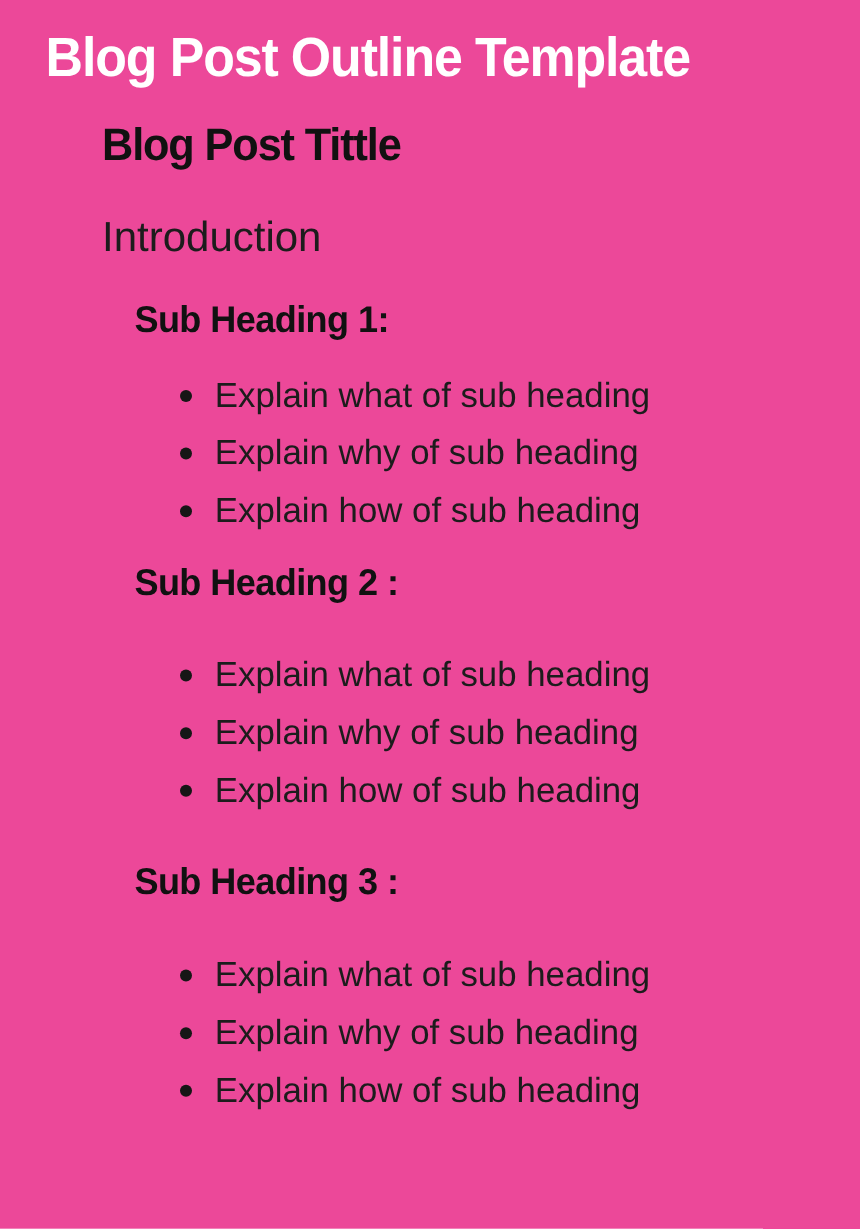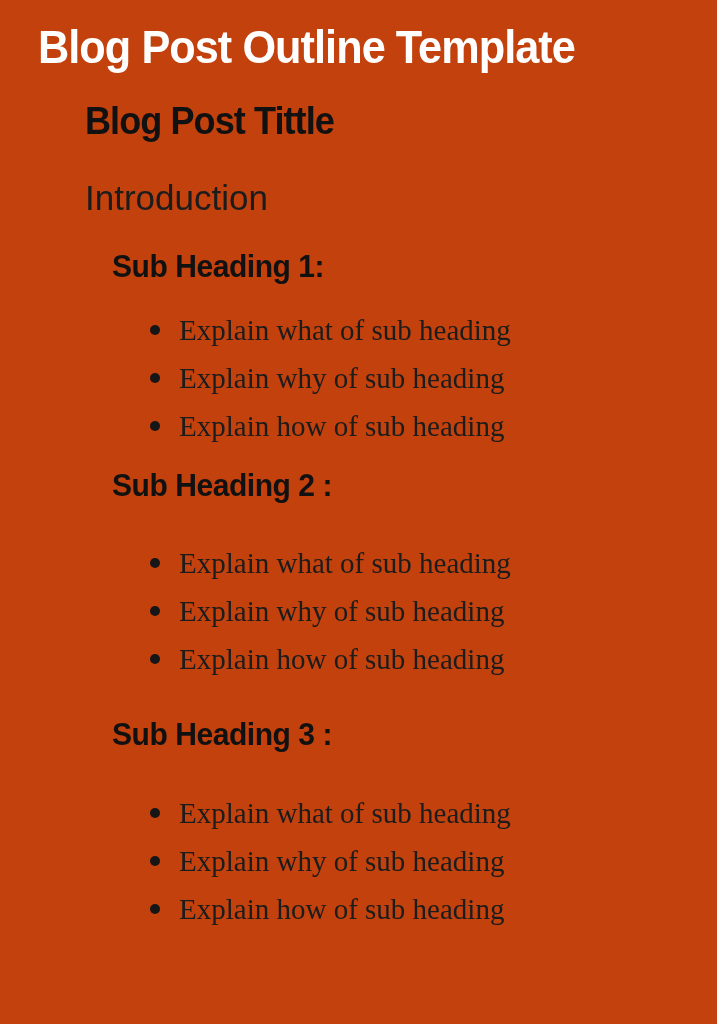--- a/index.html
+++ b/index.html
@@ -5,21 +5,21 @@
   * { margin: 0; padding: 0; box-sizing: border-box; }
   html, body { width: 717px; height: 1024px; }
   body {
     font-family: "Liberation Sans", "DejaVu Sans", sans-serif;
     overflow: hidden;
   }
   .poster {
     position: relative;
     width: 717px;
     height: 1024px;
-    background: #c2410c;
+    background: #ec4899;
   }
   .page-title {
     position: absolute;
     left: 38px;
     top: 20px;
     font-size: 46px;
     font-weight: 700;
     color: #ffffff;
     letter-spacing: -1px;
     transform: scaleX(0.94);
@@ -71,21 +71,20 @@
   .bl-2 { top: 539px; }
   .bl-3 { top: 789px; }
   .bullet-list li {
     position: relative;
     height: 48px;
     line-height: 48px;
     padding-left: 29px;
     font-size: 29px;
     color: #1c1c1c;
     white-space: nowrap;
-    font-family: Liberation Serif, serif;
   }
   .bullet-list li .dot {
     position: absolute;
     left: 0;
     top: 19px;
     width: 10px;
     height: 10px;
     border-radius: 50%;
     background: #161616;
   }

